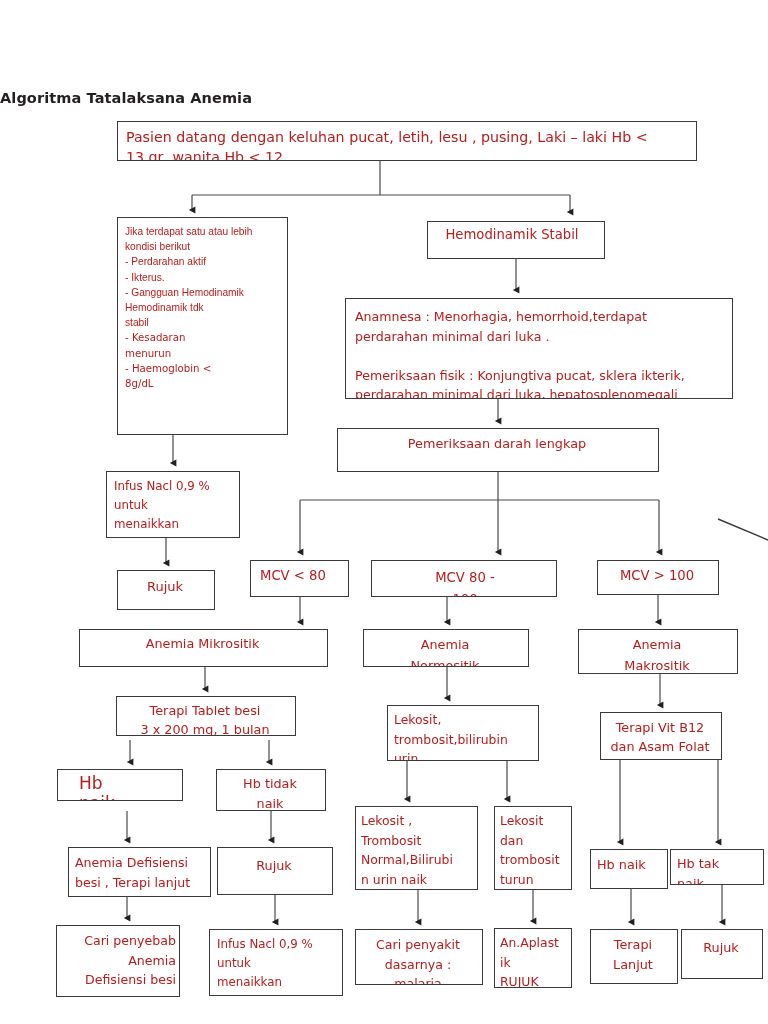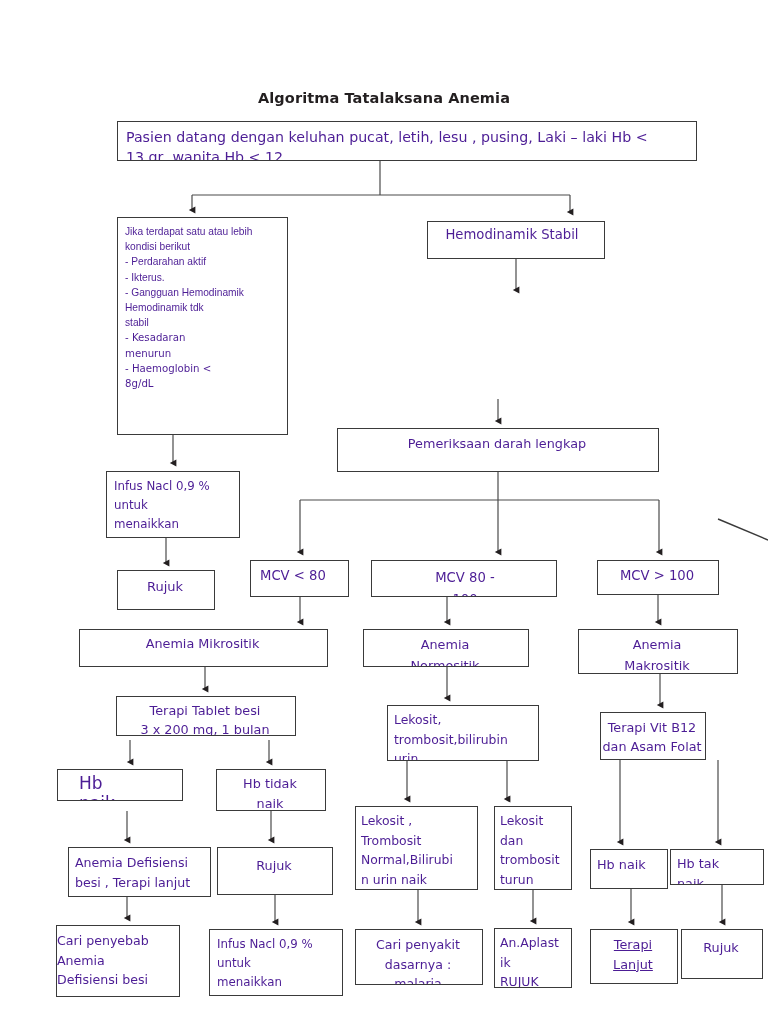--- a/index.html
+++ b/index.html
@@ -16,33 +16,33 @@
   }
   #chart {
     position: absolute;
     left: 0; top: 0;
     width: 768px; height: 1024px;
   }
   .title {
     position: absolute;
     left: 0; top: 90px;
     width: 768px;
-    text-align: center;
+    text-align: left;
     font-size: 14.5px;
     font-weight: bold;
     letter-spacing: .1px;
     font-family: "DejaVu Sans", sans-serif;
   }
   .box {
     position: absolute;
     border: 1.3px solid #3a3a3a;
     background: #ffffff;
     overflow: hidden;
     font-family: "DejaVu Sans", sans-serif;
-    color: #4c1d95;
+    color: #b91c1c;
   }
   .box .txt {
     display: block;
     white-space: pre-line;
   }
   
   svg.lines {
     position: absolute;
     left: 0; top: 0;
     width: 768px; height: 1024px;
@@ -146,20 +146,27 @@
     <span class="txt">-  Kesadaran
 menurun
 -  Haemoglobin &lt;
 8g/dL</span>
   </div>
 
   <div class="box" style="left: 427px; top: 221px; width: 178px; height: 38px; font-size: 13.2px; line-height: 18px; text-align: center; padding-left: 0px; padding-top: 4px; padding-right: 8px;">
     <span class="txt">Hemodinamik Stabil</span>
   </div>
 
+  <div class="box" style="left: 345px; top: 298px; width: 388px; height: 101px; font-size: 12.6px; line-height: 19.5px; text-align: left; padding-left: 9px; padding-top: 8px; padding-right: 2px;">
+    <span class="txt">Anamnesa : Menorhagia, hemorrhoid,terdapat
+perdarahan minimal  dari luka .
+
+Pemeriksaan fisik : Konjungtiva pucat, sklera ikterik,
+perdarahan minimal dari luka, hepatosplenomegali</span>
+  </div>
 
   <div class="box" style="left: 337px; top: 428px; width: 322px; height: 44px; font-size: 12.8px; line-height: 18px; text-align: center; padding-left: 0px; padding-top: 6px; padding-right: 2px;">
     <span class="txt">Pemeriksaan darah lengkap</span>
   </div>
 
   <div class="box" style="left: 106px; top: 471px; width: 134px; height: 67px; font-size: 11.8px; line-height: 19px; text-align: left; padding-left: 7px; padding-top: 5px; padding-right: 2px;">
     <span class="txt">Infus Nacl  0,9 %
 untuk
 menaikkan</span>
   </div>
@@ -199,21 +206,21 @@
     <span class="txt">Terapi Tablet besi
 3 x 200 mg, 1 bulan</span>
   </div>
 
   <div class="box" style="left: 387px; top: 705px; width: 152px; height: 56px; font-size: 12.4px; line-height: 19.5px; text-align: left; padding-left: 6px; padding-top: 4px; padding-right: 2px;">
     <span class="txt">Lekosit,
 trombosit,bilirubin
 urin</span>
   </div>
 
-  <div class="box" style="left: 600px; top: 712px; width: 106px; height: 48px; font-size: 12.8px; line-height: 19px; text-align: center; padding-left: 0px; padding-top: 5px; padding-right: 2px;">
+  <div class="box" style="left: 600px; top: 712px; width: 122px; height: 48px; font-size: 12.8px; line-height: 19px; text-align: center; padding-left: 0px; padding-top: 5px; padding-right: 2px;">
     <span class="txt">Terapi Vit B12
 dan Asam Folat</span>
   </div>
 
   <div class="box" style="left: 57px; top: 769px; width: 126px; height: 32px; font-size: 17px; line-height: 19.5px; text-align: left; padding-left: 21px; padding-top: 4px; padding-right: 2px;">
     <span class="txt">              Hb
 naik</span>
   </div>
 
   <div class="box" style="left: 216px; top: 769px; width: 110px; height: 42px; font-size: 12.8px; line-height: 19.5px; text-align: center; padding-left: 0px; padding-top: 4px; padding-right: 2px;">
@@ -246,21 +253,21 @@
 
   <div class="box" style="left: 56px; top: 847px; width: 143px; height: 50px; font-size: 12.6px; line-height: 19.5px; text-align: left; padding-left: 6px; padding-top: 5px; padding-right: 2px; margin-left: 12px;">
     <span class="txt">Anemia Defisiensi
 besi , Terapi lanjut</span>
   </div>
 
   <div class="box" style="left: 217px; top: 847px; width: 116px; height: 48px; font-size: 12.8px; line-height: 19px; text-align: center; padding-left: 0px; padding-top: 8px; padding-right: 2px;">
     <span class="txt">Rujuk</span>
   </div>
 
-  <div class="box" style="left: 56px; top: 925px; width: 124px; height: 72px; font-size: 12.6px; line-height: 19.5px; text-align: left; padding-left: 0px; padding-top: 5px; padding-right: 18px;">
+  <div class="box" style="left: 56px; top: 925px; width: 124px; height: 72px; font-size: 12.6px; line-height: 19.5px; text-align: right; padding-left: 0px; padding-top: 5px; padding-right: 3px;">
     <span class="txt">Cari penyebab
 Anemia
 Defisiensi besi</span>
   </div>
 
   <div class="box" style="left: 209px; top: 929px; width: 134px; height: 67px; font-size: 11.8px; line-height: 19px; text-align: left; padding-left: 7px; padding-top: 5px; padding-right: 2px;">
     <span class="txt">Infus Nacl  0,9 %
 untuk
 menaikkan</span>
   </div>
@@ -270,21 +277,21 @@
 dasarnya :
 malaria</span>
   </div>
 
   <div class="box" style="left: 494px; top: 928px; width: 78px; height: 60px; font-size: 12.4px; line-height: 19.5px; text-align: left; padding-left: 5px; padding-top: 4px; padding-right: 2px;">
     <span class="txt">An.Aplast
 ik
 RUJUK</span>
   </div>
 
-  <div class="box" style="left: 590px; top: 929px; width: 88px; height: 55px; font-size: 12.8px; line-height: 19.5px; text-align: center; padding-left: 0px; padding-top: 5px; padding-right: 2px; text-decoration: underline;">
+  <div class="box" style="left: 590px; top: 929px; width: 88px; height: 55px; font-size: 12.8px; line-height: 19.5px; text-align: center; padding-left: 0px; padding-top: 5px; padding-right: 2px;">
     <span class="txt">Terapi
 Lanjut</span>
   </div>
 
   <div class="box" style="left: 681px; top: 929px; width: 82px; height: 50px; font-size: 12.8px; line-height: 19px; text-align: center; padding-left: 0px; padding-top: 8px; padding-right: 2px;">
     <span class="txt">Rujuk</span>
   </div>
 
 </div>
 

